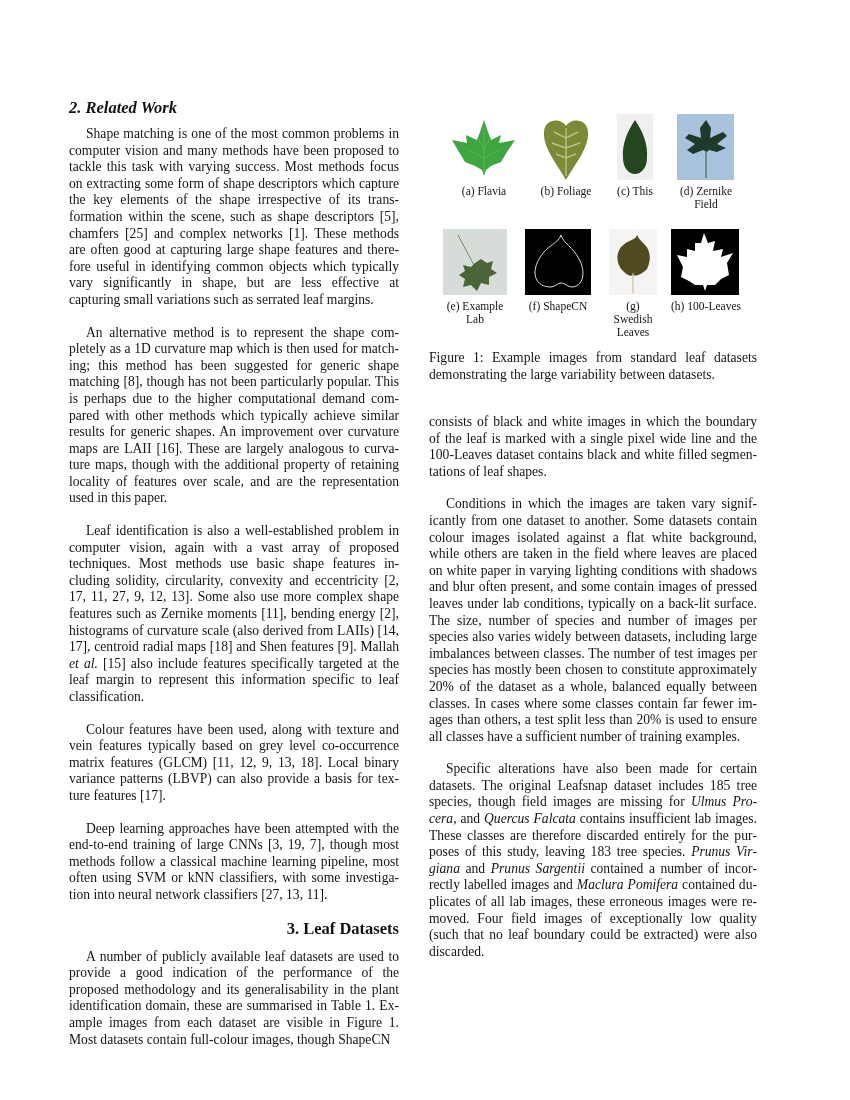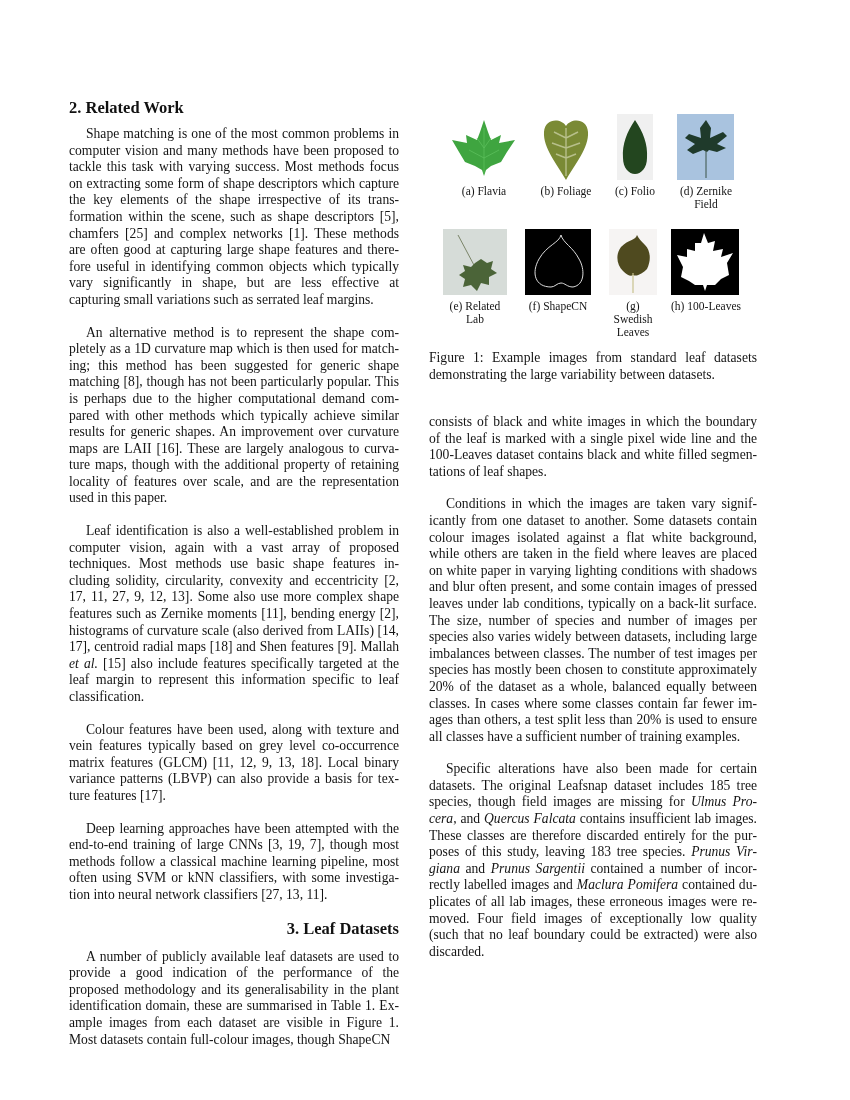--- a/index.html
+++ b/index.html
@@ -4,21 +4,21 @@
   <style>
     html, body { margin: 0; padding: 0; background: #ffffff; }
     body { width: 850px; height: 1100px; position: relative; overflow: hidden; color: #111; }
     .col { position: absolute; font-family: "Liberation Serif", serif; font-size: 13.6px; line-height: 16.6px; color: #141414; }
     .col.left { left: 69px; top: 97px; width: 330px; }
     .col.right { left: 429px; top: 414px; width: 328px; }
     h2 { font-family: "Liberation Serif", serif; font-weight: bold; font-size: 16.5px; margin: 0; line-height: 22px; color: #111; }
     p { margin: 0; text-align: justify; text-indent: 17px; hyphens: manual; }
     p + p { margin-top: 16px; }
     p.noindent { text-indent: 0; }
-    .h-related { margin-bottom: 7px; }
+    .h-related { margin-bottom: 7px; font-style: italic; }
     .h-datasets { margin-top: 14px; margin-bottom: 9px; text-align: right; }
     em { font-style: italic; }
 
     .figure { position: absolute; left: 429px; top: 112px; width: 328px; font-family: "Liberation Serif", serif; color: #141414; }
     .fig-cell { position: absolute; text-align: center; font-size: 11.5px; line-height: 13px; }
     .fig-img { position: absolute; }
     .fig-caption { position: absolute; left: 0; top: 238px; width: 328px; font-size: 13.6px; line-height: 16.6px; text-align: justify; }
     svg { display: block; }
   </style>
 </head>
@@ -61,21 +61,21 @@
       <path d="M29 36 L29 64" stroke="#3a5246" stroke-width="1"></path>
     </svg>
   </div>
   <div class="fig-cell" style="left:5px;top:73px;width:100px;">
       <div>(a) Flavia</div>
     </div>
   <div class="fig-cell" style="left:90px;top:73px;width:94px;">
       <div>(b) Foliage</div>
     </div>
   <div class="fig-cell" style="left:176px;top:73px;width:60px;">
-      <div>(c) Folio</div>
+      <div>(c) This</div>
     </div>
   <div class="fig-cell" style="left:236px;top:73px;width:82px;">
       <div>(d) Zernike</div>
       <div>Field</div>
     </div>
 
   <div class="fig-img" style="left:14px;top:117px;width:64px;height:66px;background:#d6dcd8;">
     <svg width="64" height="66" viewBox="0 0 64 66">
       <path d="M15 6 L32 38" stroke="#7a8468" stroke-width="1"></path>
       <path d="M32 34 L38 30 L44 34 L50 32 L48 40 L54 44 L46 48 L46 56 L38 54 L34 62 L28 56 L20 58 L22 50 L16 46 L22 42 L20 36 L28 38 Z" fill="#4b6438"></path>
@@ -91,21 +91,21 @@
       <path d="M28 6 C26 12 20 10 12 18 C6 26 8 36 14 42 C18 46 22 48 24 46 C28 48 34 44 38 40 C42 32 42 22 36 16 C32 12 30 10 28 6 Z" fill="#4f4a1f"></path>
       <path d="M24 44 L24 64" stroke="#c9c28f" stroke-width="1.2"></path>
     </svg>
   </div>
   <div class="fig-img" style="left:242px;top:117px;width:68px;height:66px;background:#000;">
     <svg width="68" height="66" viewBox="0 0 68 66">
       <path d="M33 4 L37 14 L44 12 L42 22 L52 20 L50 28 L62 24 L56 34 L58 46 L50 50 L44 56 L36 56 L34 62 L32 56 L24 56 L18 52 L10 48 L12 38 L6 26 L16 28 L16 20 L24 22 L24 14 L30 14 Z" fill="#ffffff"></path>
     </svg>
   </div>
   <div class="fig-cell" style="left:0px;top:188px;width:92px;">
-      <div>(e) Related</div>
+      <div>(e) Example</div>
       <div>Lab</div>
     </div>
   <div class="fig-cell" style="left:82px;top:188px;width:94px;">
       <div>(f) ShapeCN</div>
     </div>
   <div class="fig-cell" style="left:172px;top:188px;width:64px;">
       <div>(g)</div>
       <div>Swedish</div>
       <div>Leaves</div>
     </div>

